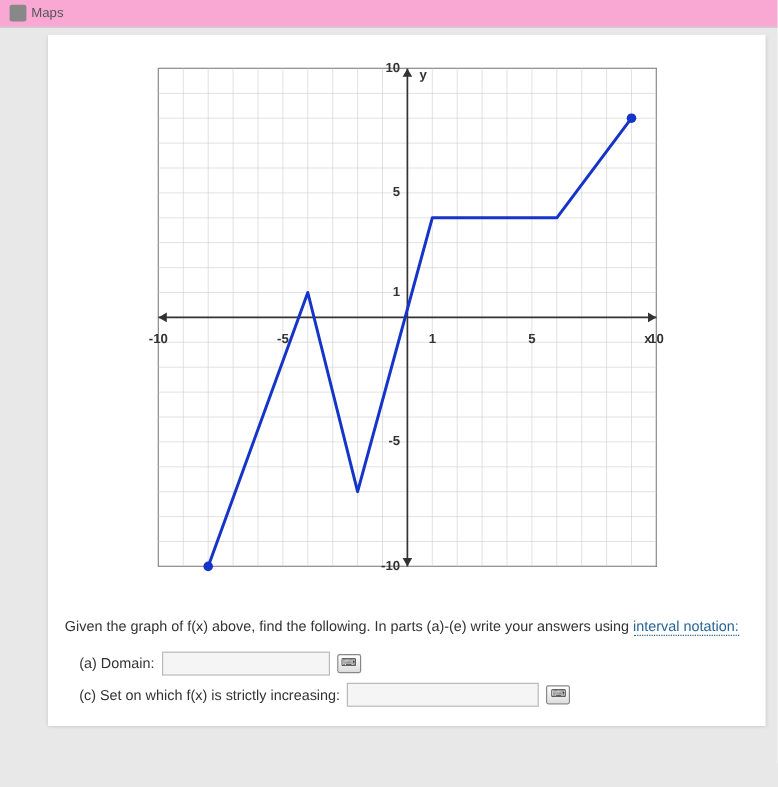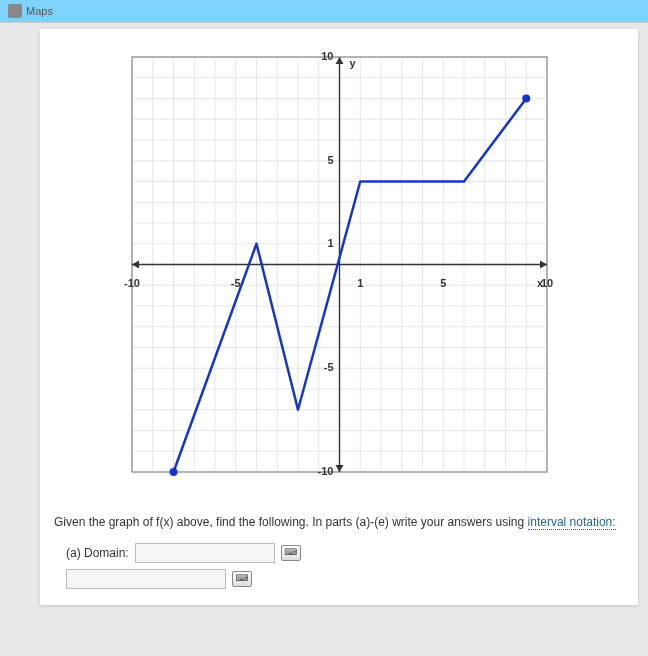--- a/index.html
+++ b/index.html
@@ -9,21 +9,21 @@
     font-size: 12px;
     background: #e8e8e8;
     color: #333;
     width: 648px;
     height: 656px;
     overflow: hidden;
     position: relative;
   }
   .bookmark-bar {
     height: 22px;
-    background: #7dd3fc;
+    background: #f9a8d4;
     border-bottom: 1px solid #ccc;
     display: flex;
     align-items: center;
     padding: 0 8px;
   }
   .bookmark {
     display: flex;
     align-items: center;
     gap: 4px;
     font-size: 11px;
@@ -183,17 +183,18 @@
 
   <div class="row">
     <label>(a) Domain:</label>
     <input class="textin sm" value="" style="">
     <span class="kb"></span>
   </div>
 
 
 
   <div class="row">
+    <label>(c) Set on which f(x) is strictly increasing:</label>
     <input class="textin md" value="" style="">
     <span class="kb"></span>
   </div>
 
 </div>
 
 </body></html>

